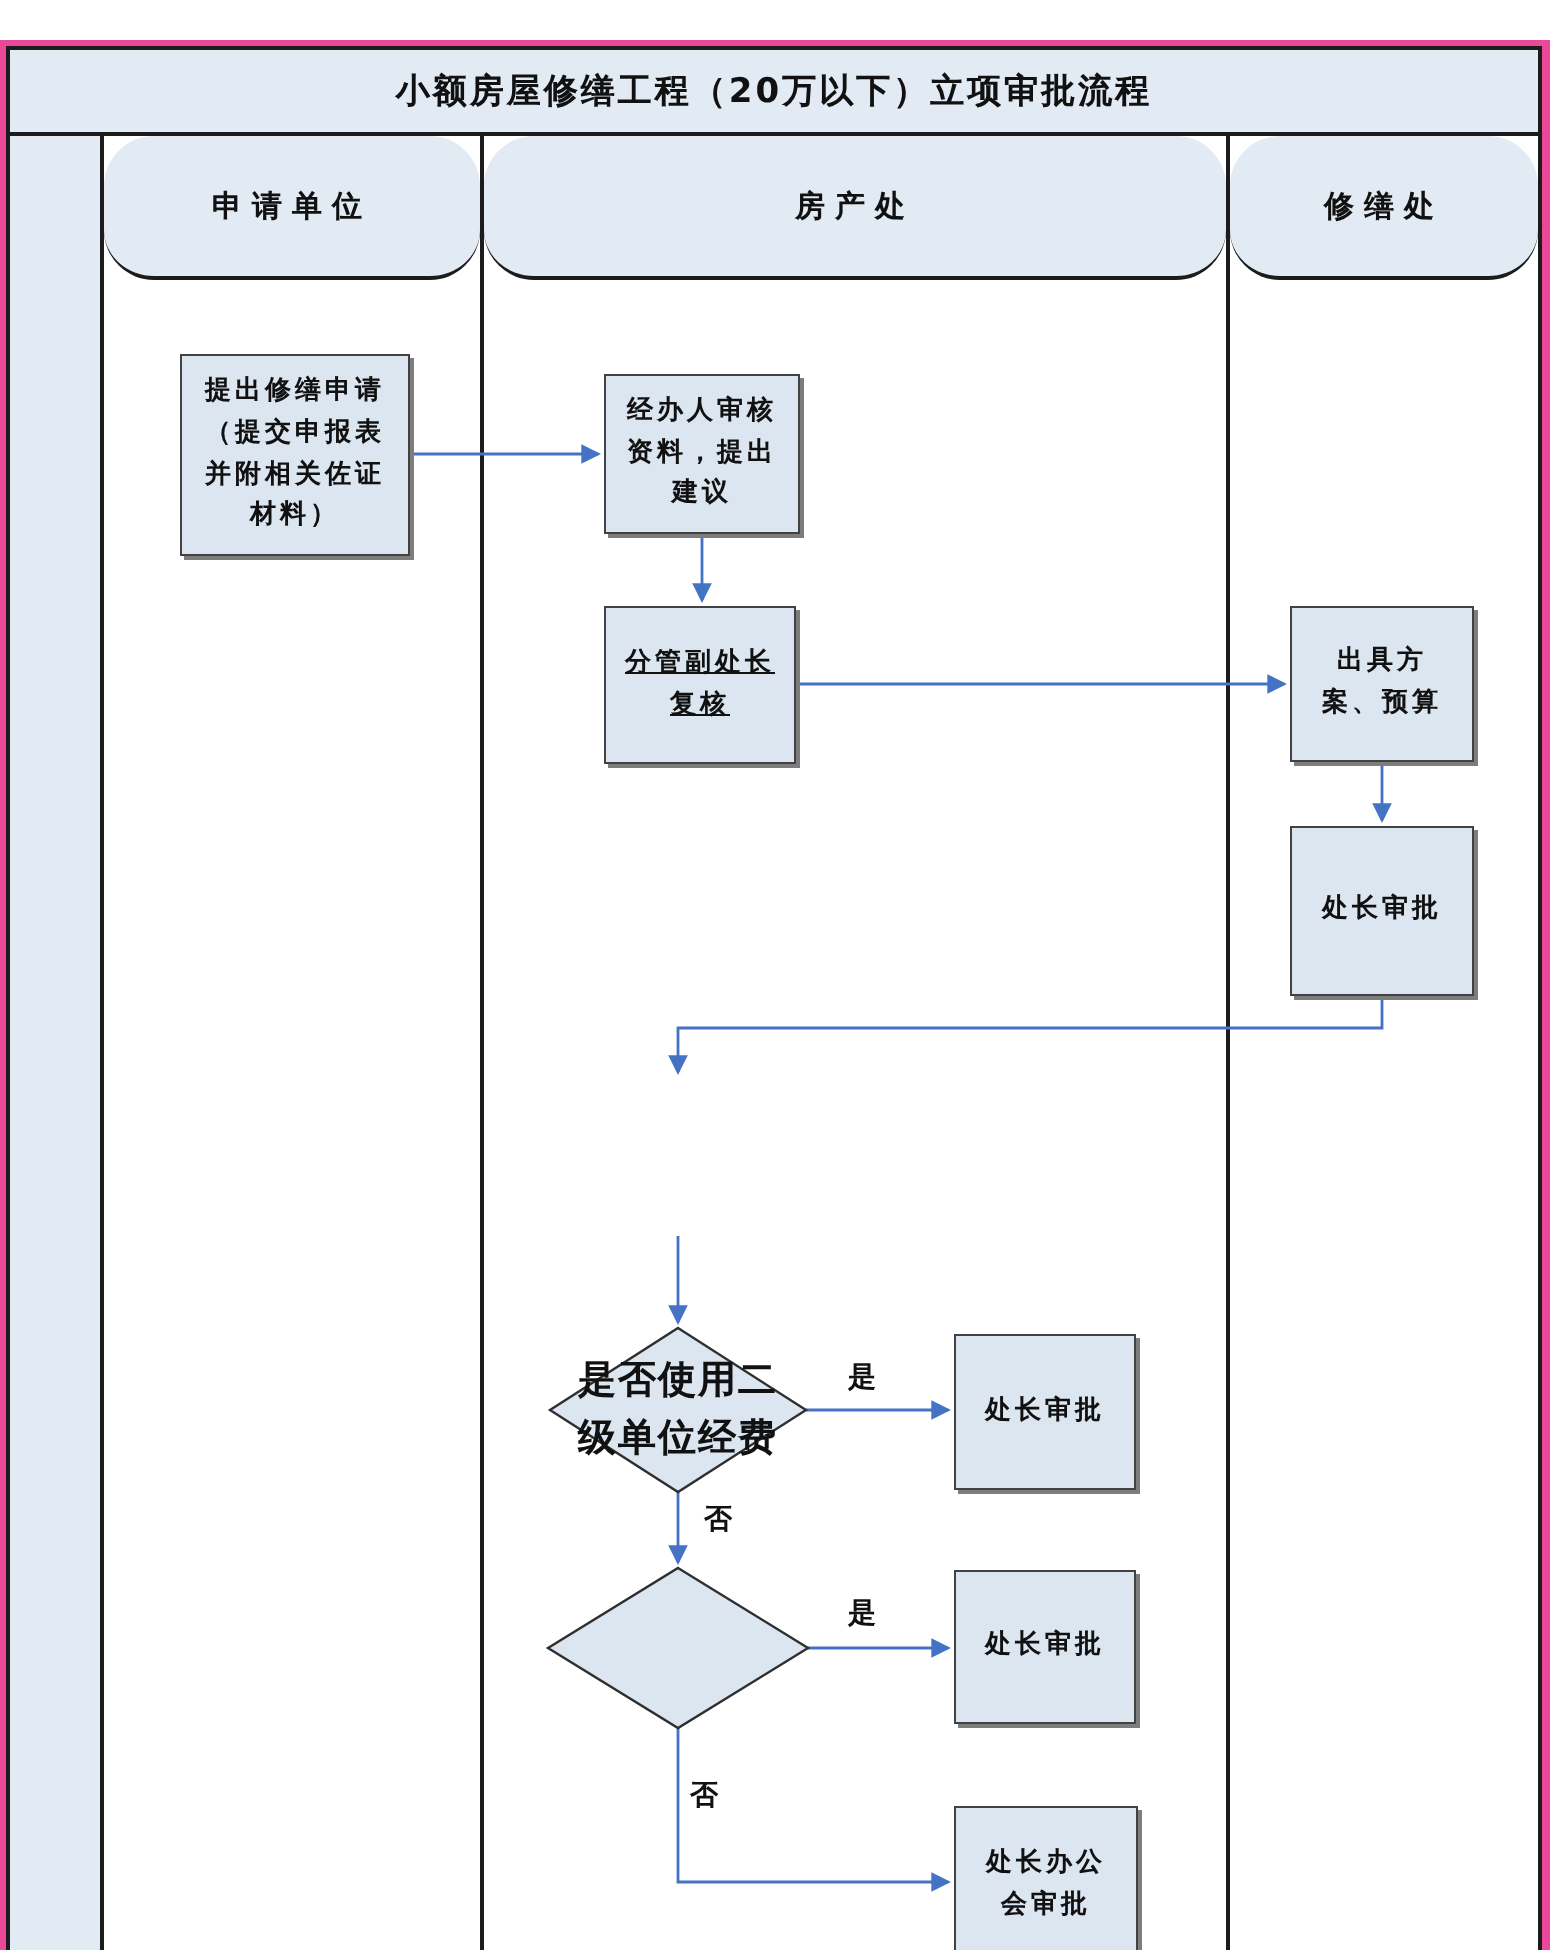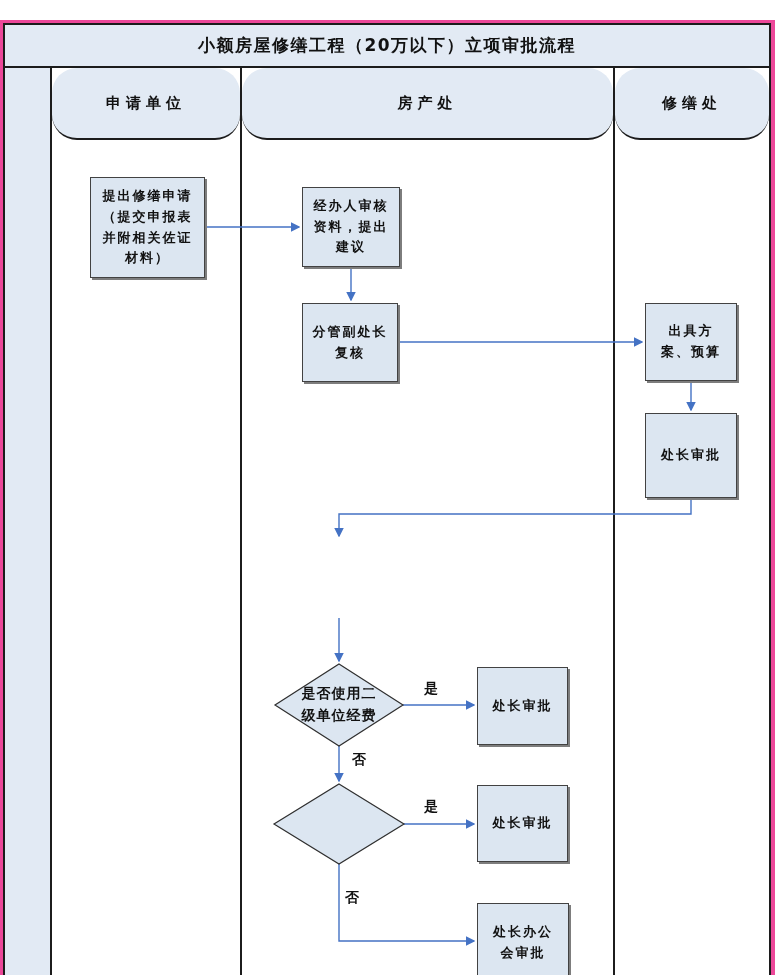--- a/index.html
+++ b/index.html
@@ -34,21 +34,21 @@
   .connectors{position:absolute;left:0;top:0;width:775px;height:975px;pointer-events:none;}
   .node{
     position:absolute;box-sizing:border-box;background:#dce6f1;
     border:1px solid #424242;box-shadow:2px 2px 0 #7d7d7d;
     display:flex;align-items:center;justify-content:center;text-align:center;
     font-weight:bold;font-size:13px;line-height:1.6;letter-spacing:2px;
     white-space:pre-line;
   }
   .diamond-label{
     position:absolute;display:flex;align-items:center;justify-content:center;
-    text-align:center;font-weight:bold;font-size:14px;line-height:1.55;
+    text-align:center;font-weight:bold;font-size:19px;line-height:1.55;
     letter-spacing:1px;white-space:pre-line;background:transparent;
   }
   .edge-label{position:absolute;font-size:14px;font-weight:bold;letter-spacing:0;}
 </style>
 </head>
 <body>
 
 <div class="page">
 
   <div class="table">
@@ -94,21 +94,21 @@
 
   <div class="node" style="left:90px;top:157px;width:115px;height:101px;">提出修缮申请
 （提交申报表
 并附相关佐证
 材料）</div>
 
   <div class="node" style="left:302px;top:167px;width:98px;height:80px;">经办人审核
 资料，提出
 建议</div>
 
-  <div class="node" style="left:302px;top:283px;width:96px;height:79px;">分管副处长
+  <div class="node" style="left:302px;top:283px;width:96px;height:79px;text-decoration:underline;">分管副处长
 复核</div>
 
   <div class="node" style="left:645px;top:283px;width:92px;height:78px;">出具方
 案、预算</div>
 
   <div class="node" style="left:645px;top:393px;width:92px;height:85px;">处长审批</div>
 
 
   <div class="diamond-label" style="left:279px;top:650px;width:120px;height:70px;">是否使用二
 级单位经费</div>

